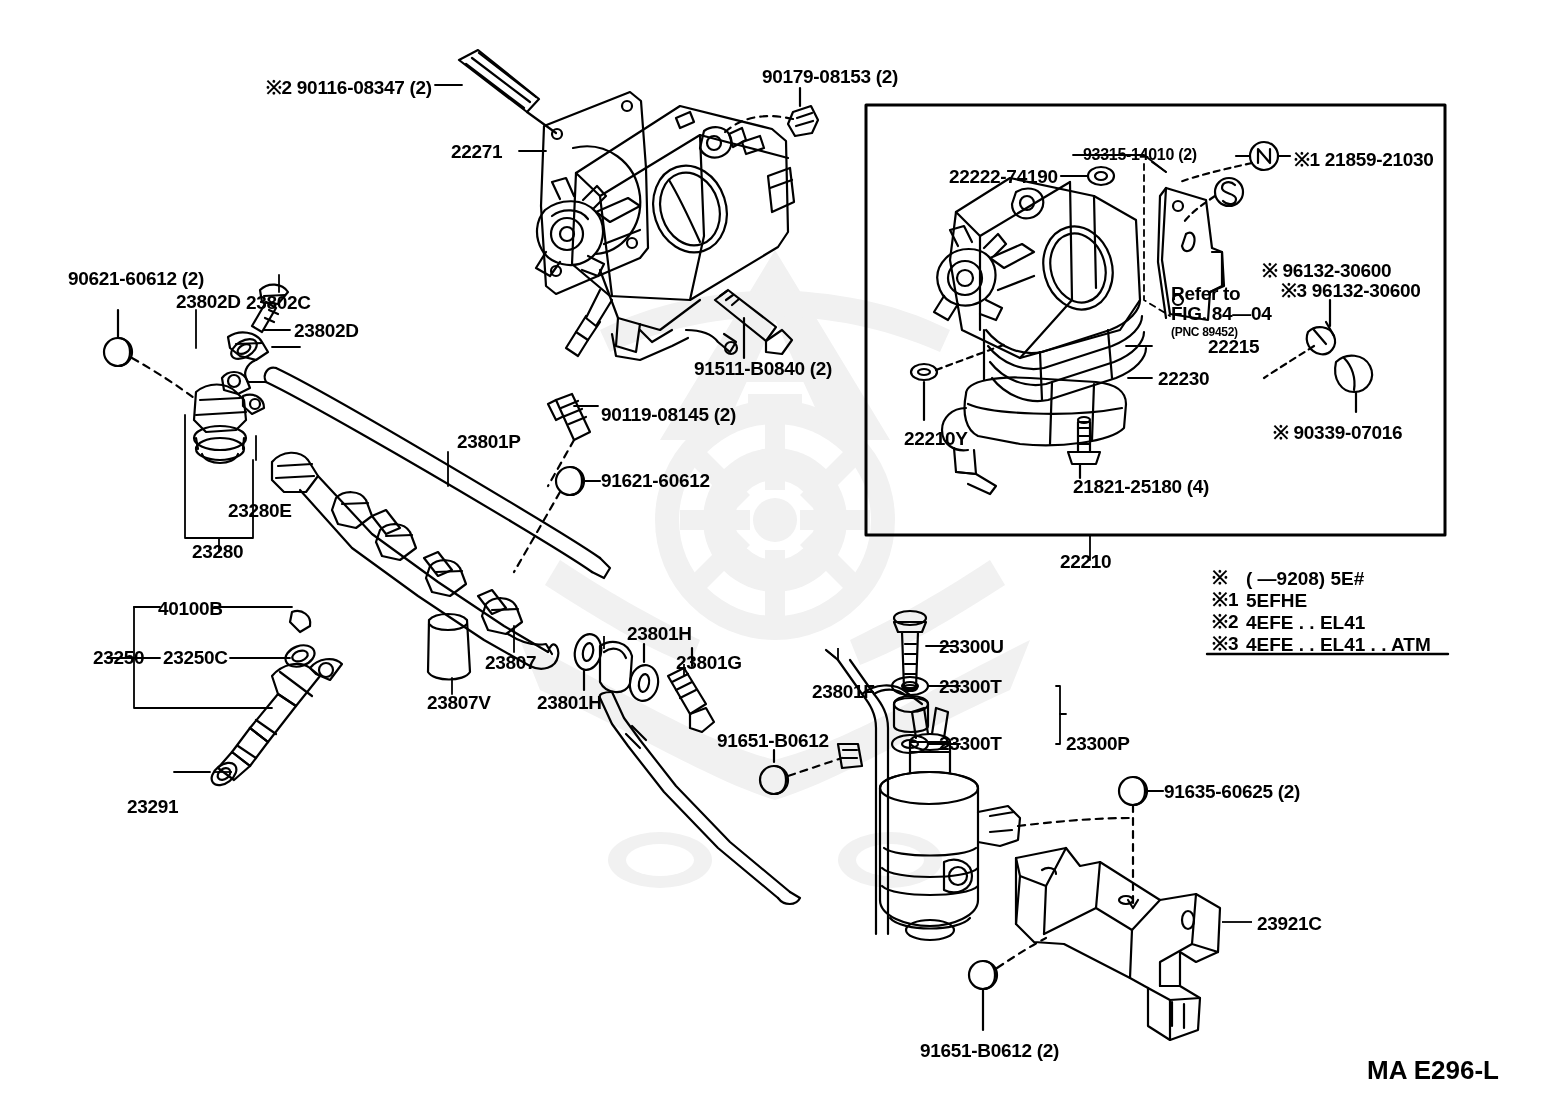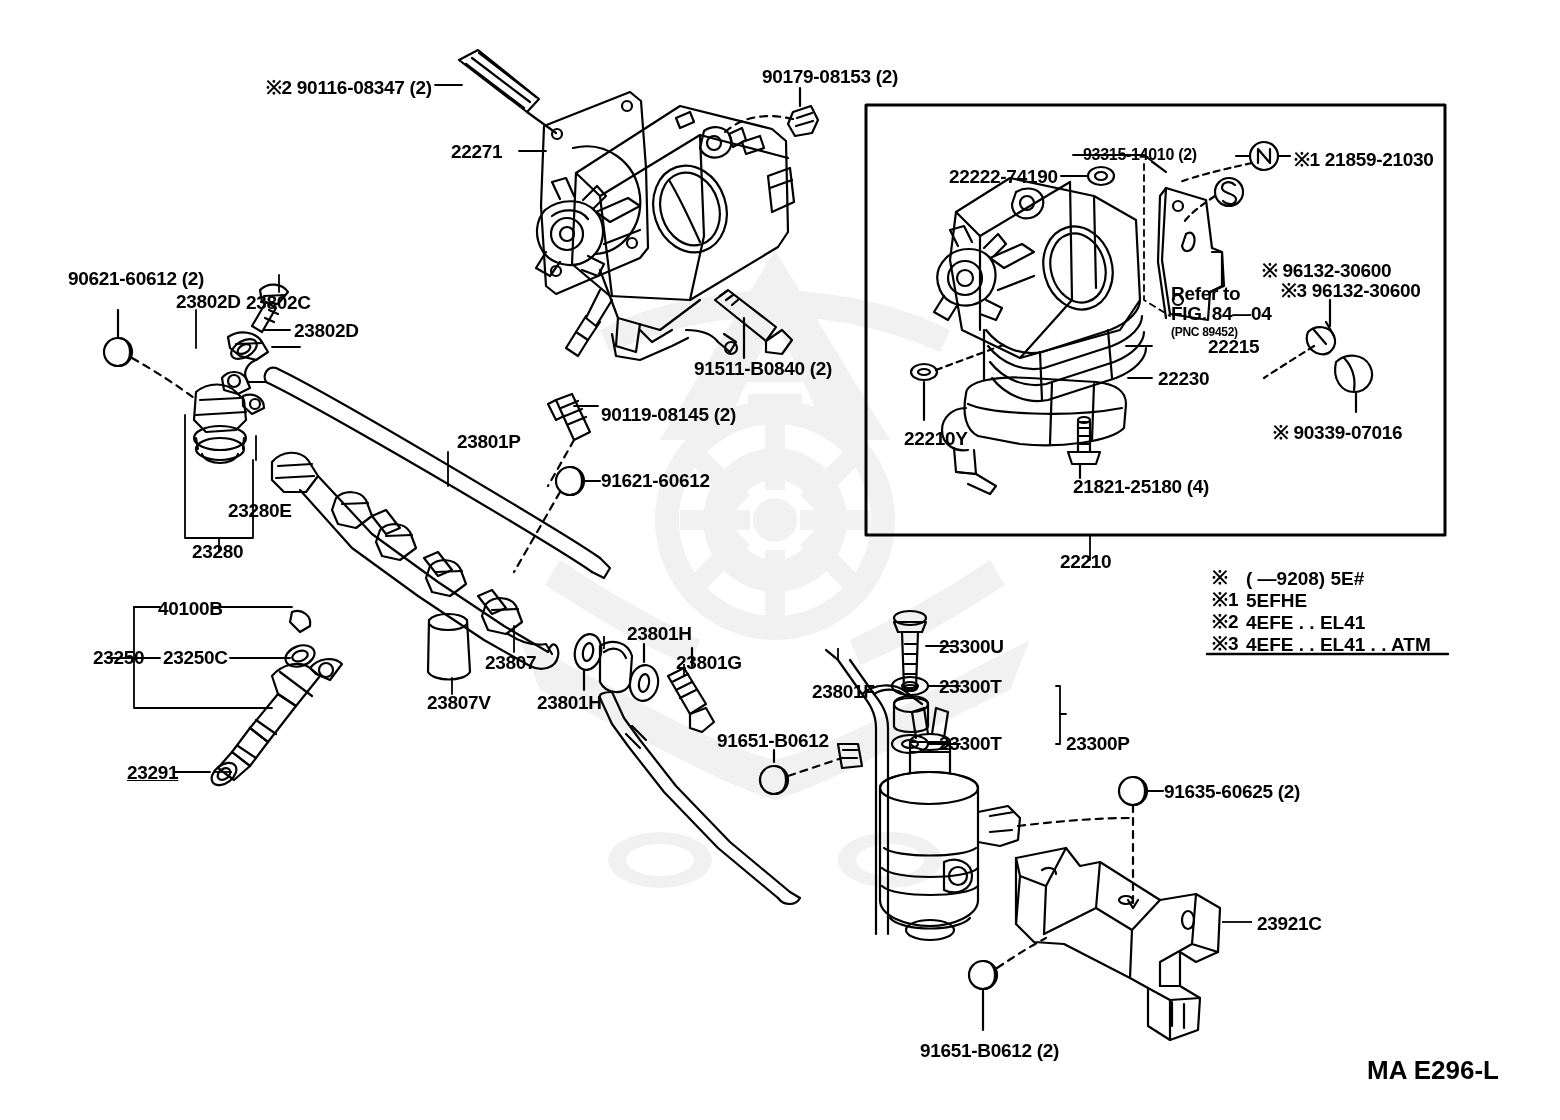--- a/index.html
+++ b/index.html
@@ -514,21 +514,21 @@
   <div class="lbl" style="left:228px;top:500px;">23280E</div>
   <div class="lbl" style="left:192px;top:541px;">23280</div>
 
   <div class="lbl" style="left:421px;top:431px;margin-left:36px;">23801P</div>
   <div class="lbl" style="left:601px;top:404px;">90119-08145 (2)</div>
   <div class="lbl" style="left:601px;top:470px;">91621-60612</div>
 
   <div class="lbl" style="left:158px;top:598px;">40100B</div>
   <div class="lbl" style="left:93px;top:647px;">23250</div>
   <div class="lbl" style="left:163px;top:647px;">23250C</div>
-  <div class="lbl" style="left:127px;top:762px;text-decoration:underline;">23291</div>
+  <div class="lbl" style="left:127px;top:796px;">23291</div>
 
   <div class="lbl" style="left:427px;top:692px;">23807V</div>
   <div class="lbl" style="left:485px;top:652px;">23807</div>
 
   <div class="lbl" style="left:627px;top:623px;">23801H</div>
   <div class="lbl" style="left:537px;top:692px;">23801H</div>
   <div class="lbl" style="left:676px;top:652px;">23801G</div>
   <div class="lbl" style="left:812px;top:636px;margin-top:45px;">23801F</div>
   <div class="lbl" style="left:717px;top:730px;">91651-B0612</div>
 

